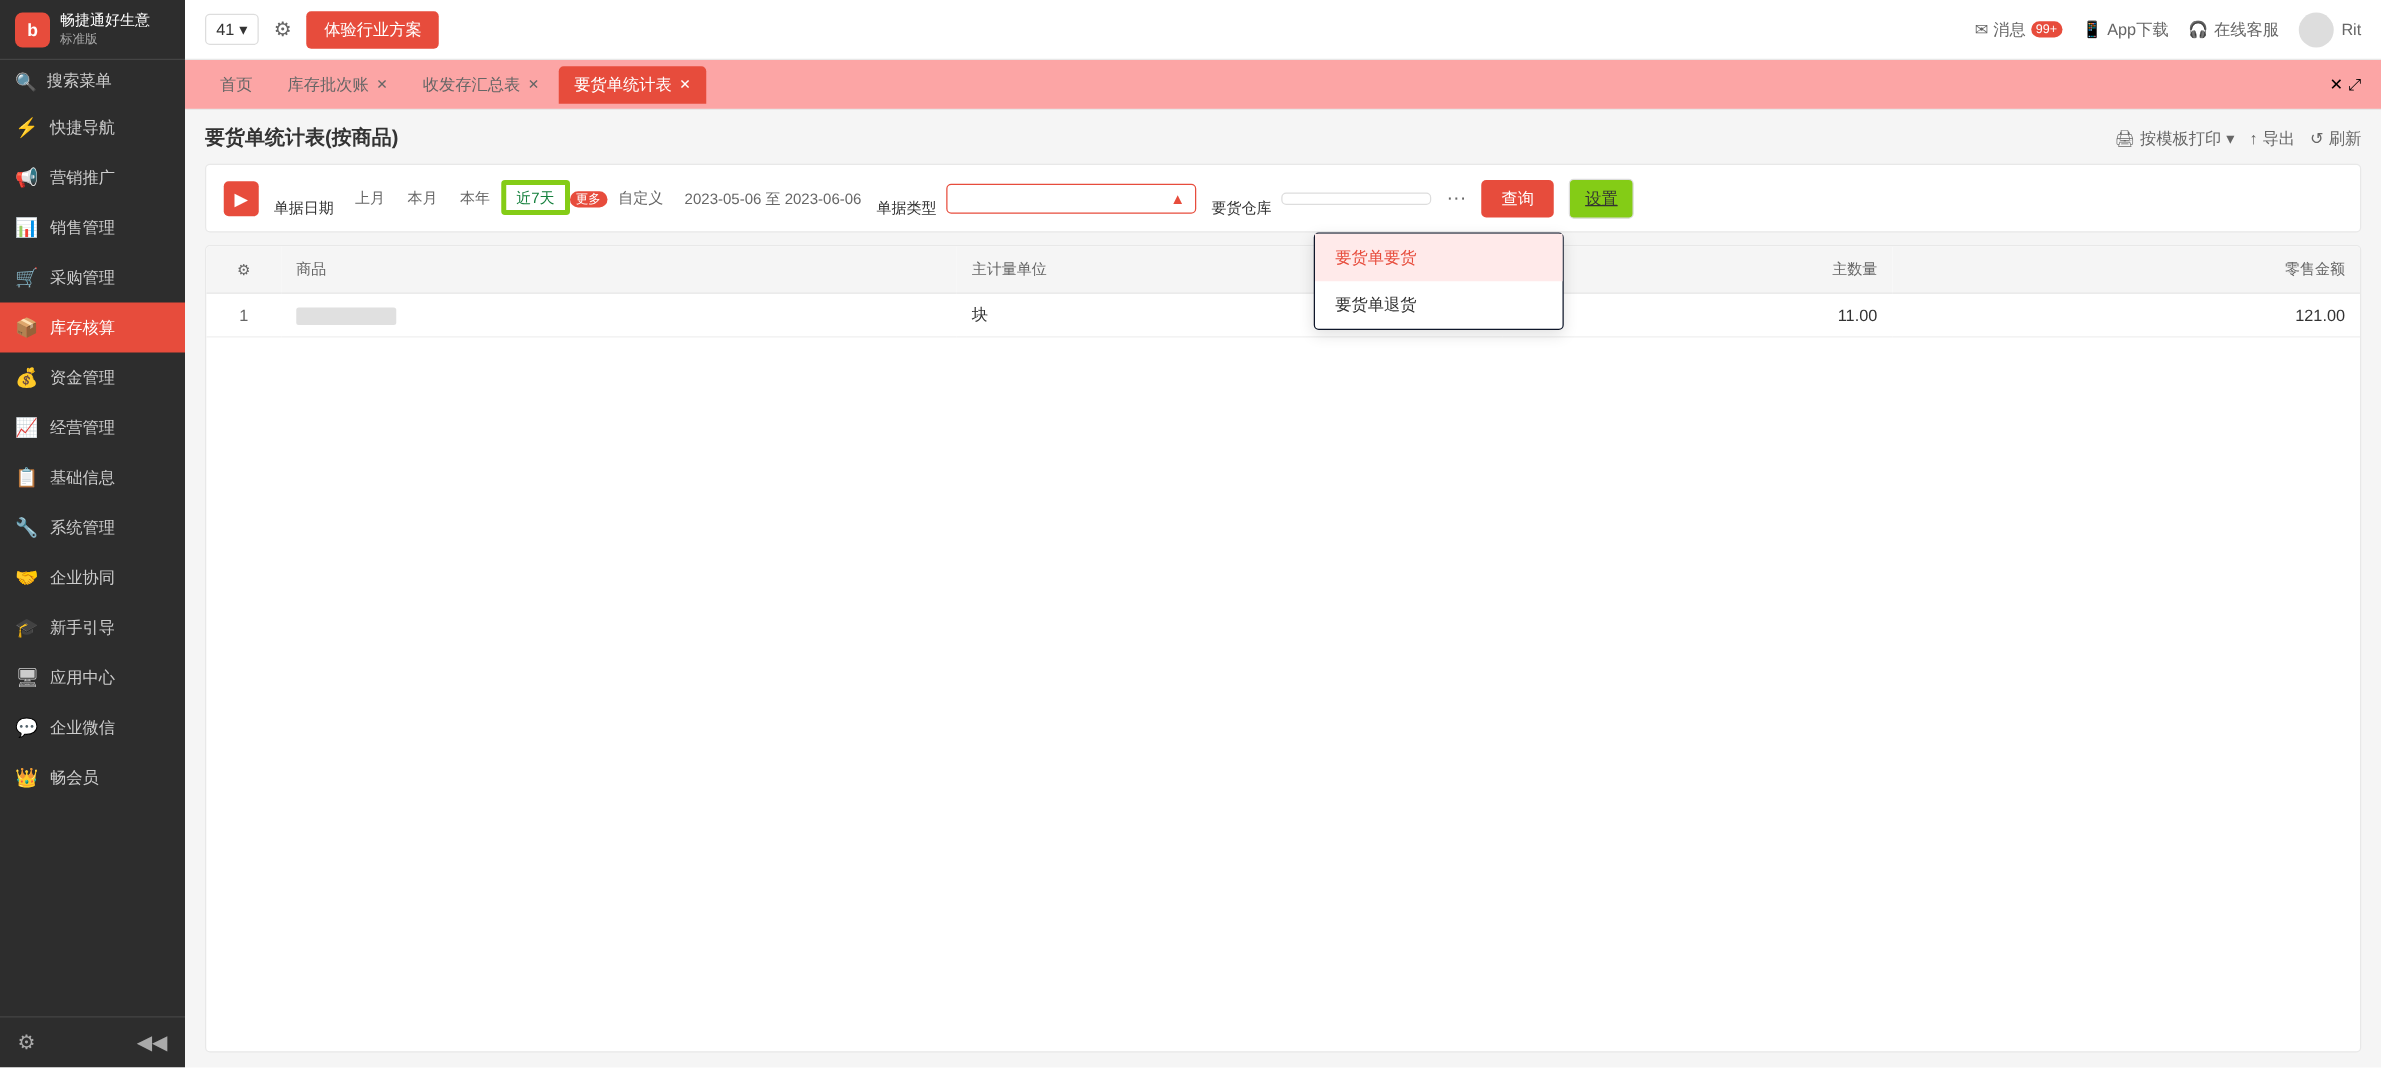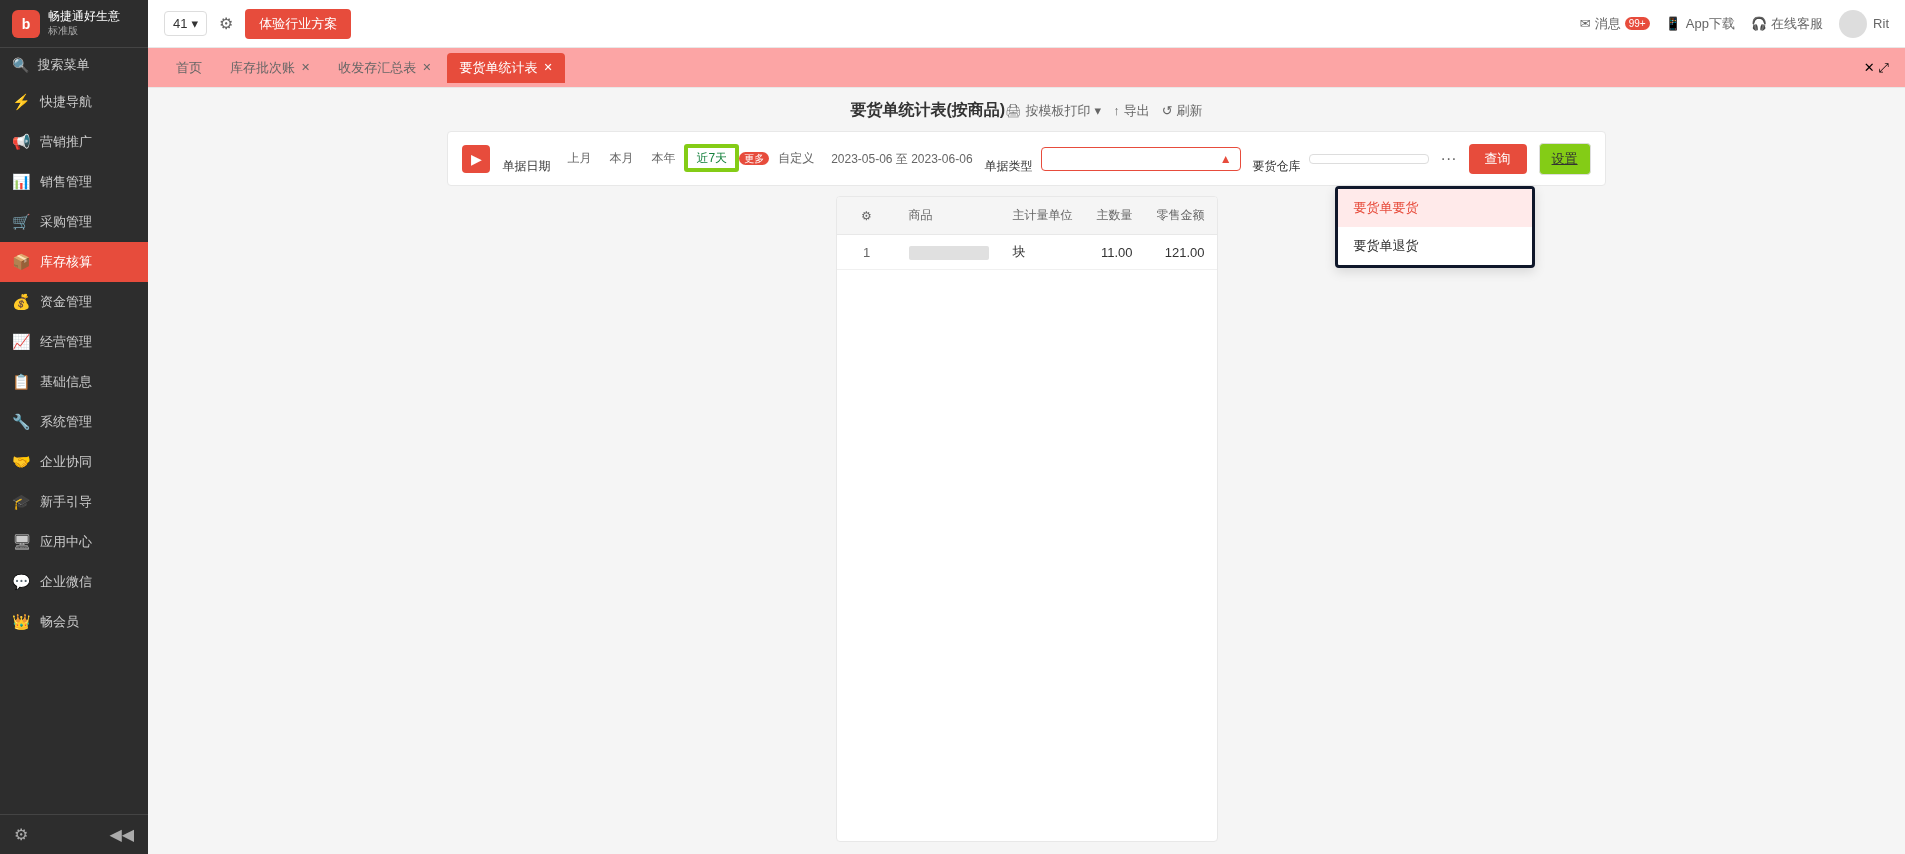--- a/index.html
+++ b/index.html
@@ -111,21 +111,20 @@
     }
     .tab.active { background: #e74c3c; color: white; }
     .tab .close-btn { font-size: 11px; cursor: pointer; margin-left: 2px; }
     .tab-expand { margin-left: auto; display: flex; gap: 4px; }
 
     
     .page-content {
       flex: 1; overflow: auto; padding: 12px 16px;
       display: flex; flex-direction: column; gap: 10px;
       position: relative;
-      align-items: center;
     }
     .page-header {
       display: flex; align-items: center; justify-content: space-between;
     }
     .page-title { font-size: 16px; font-weight: bold; color: #333; }
     .page-actions { display: flex; align-items: center; gap: 12px; font-size: 13px; color: #666; }
     .action-btn { display: flex; align-items: center; gap: 4px; cursor: pointer; }
 
     
     .filter-bar {
@@ -173,21 +172,21 @@
     }
     .btn-settings {
       background: #84cc16; color: #333; border: 1px solid #ddd;
       padding: 6px 12px; border-radius: 4px; cursor: pointer; font-size: 13px; text-decoration: underline;
     }
 
     
     .dropdown-menu {
       position: absolute;
       background: white;
-      border: 3px solid #0f172a;
+      border: 1px solid #0f172a;
       border-radius: 4px;
       box-shadow: 0 4px 12px rgba(0,0,0,0.12);
       z-index: 100;
       min-width: 200px;
       top: 44px;
       left: 350px;
     }
     .dropdown-item {
       padding: 10px 16px; cursor: pointer; font-size: 13px; color: #333;
     }

